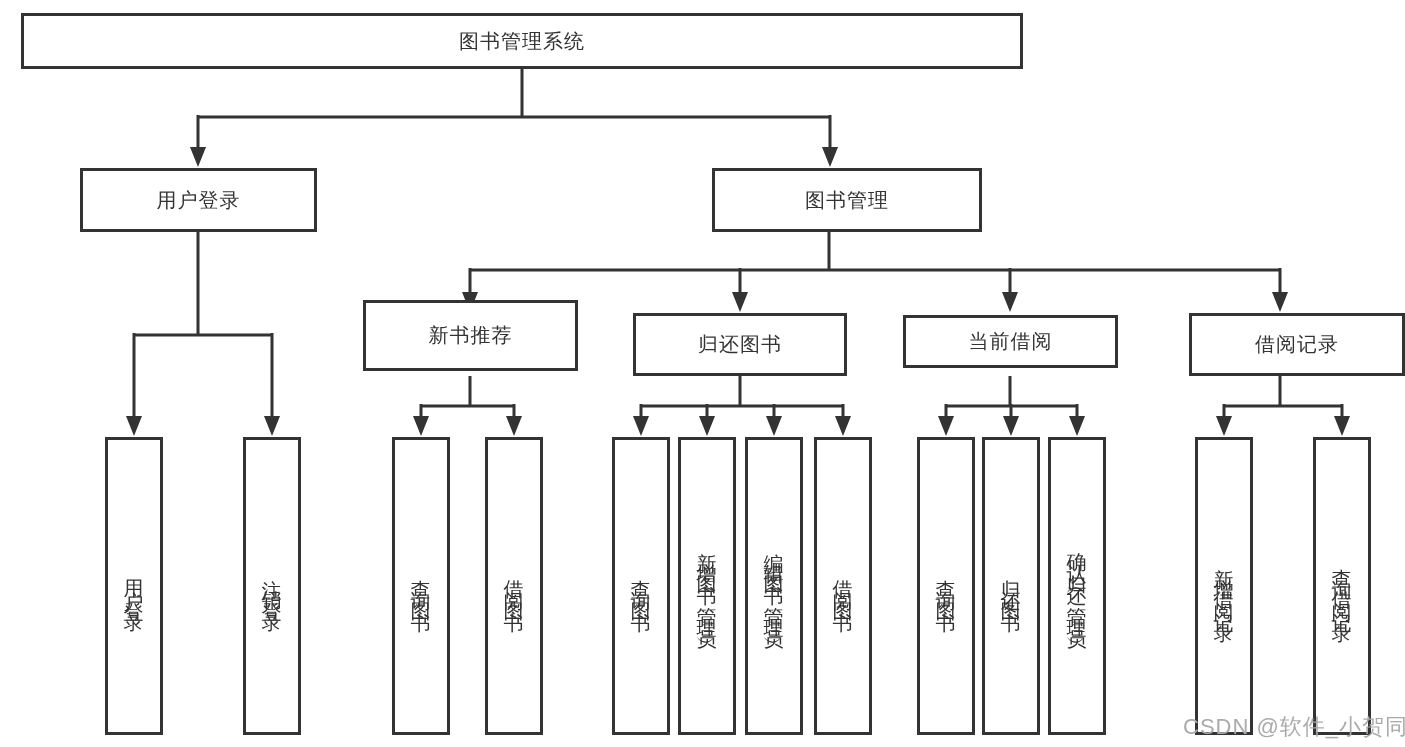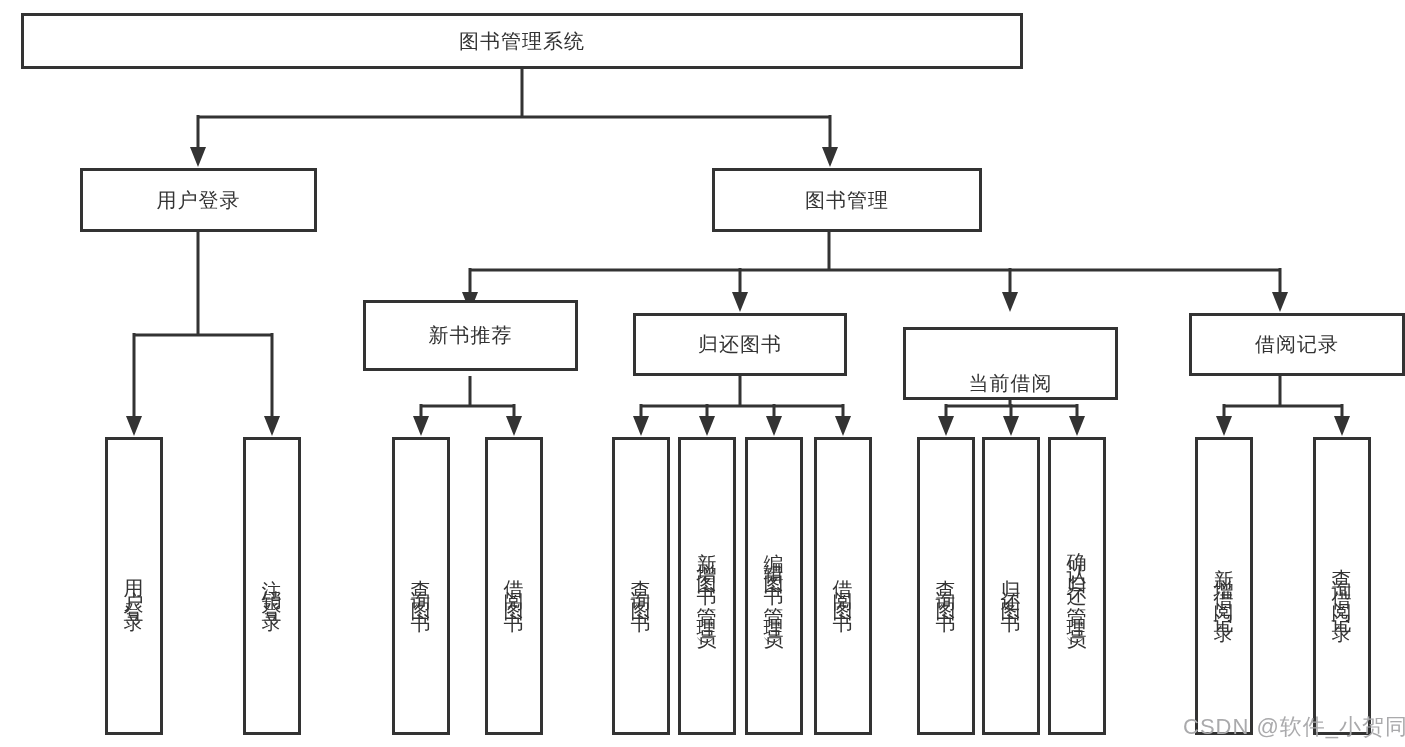--- a/index.html
+++ b/index.html
@@ -126,21 +126,21 @@
   <div class="node" style="left:712px; top:168px; width:270px; height:64px;">
     <span>图书管理</span>
   </div>
 
   <div class="node" style="left:363px; top:300px; width:215px; height:71px;">
     <span>新书推荐</span>
   </div>
   <div class="node" style="left:633px; top:313px; width:214px; height:63px;">
     <span>归还图书</span>
   </div>
-  <div class="node" style="left:903px; top:327px; width:215px; height:73px;align-items:flex-end;">
+  <div class="node" style="left:903px; top:315px; width:215px; height:53px;">
     <span>当前借阅</span>
   </div>
   <div class="node" style="left:1172px; top:313px; width:216px; height:63px;margin-left:17px;">
     <span>借阅记录</span>
   </div>
 
   <div class="vnode" style="left:105px;">
     <span>用户登录</span>
   </div>
   <div class="vnode" style="left:243px;">

